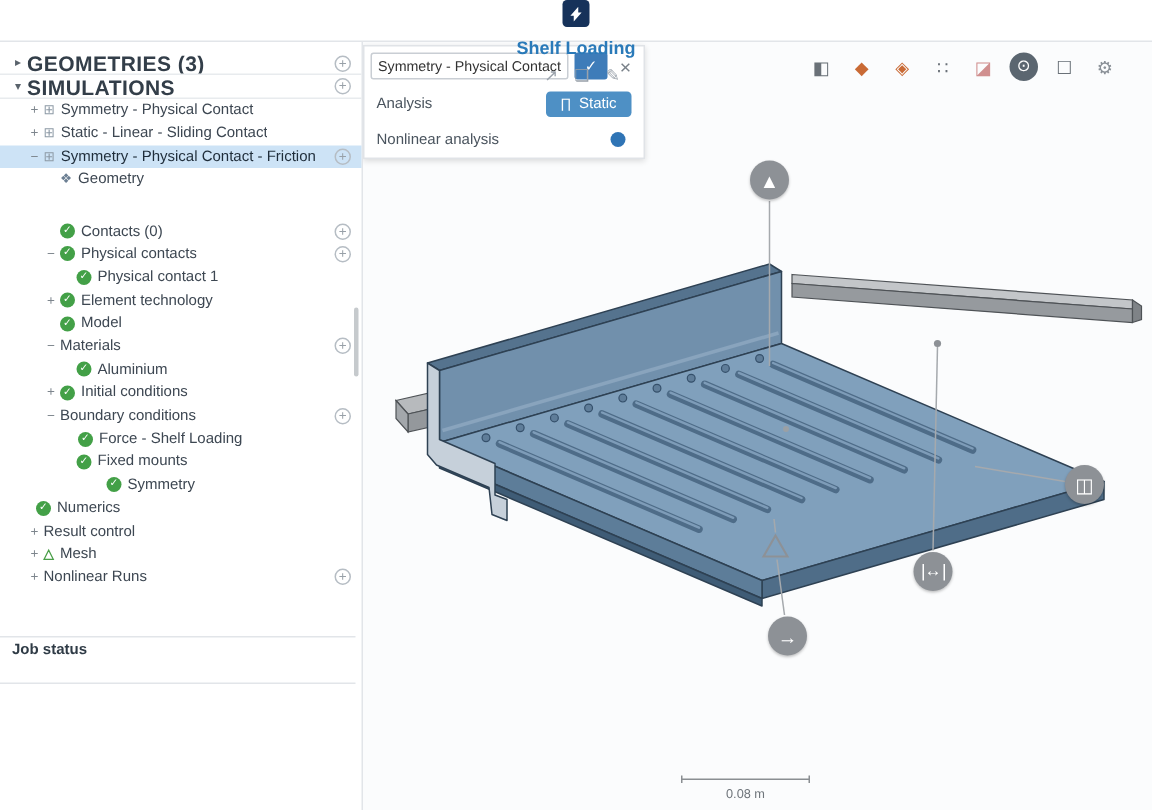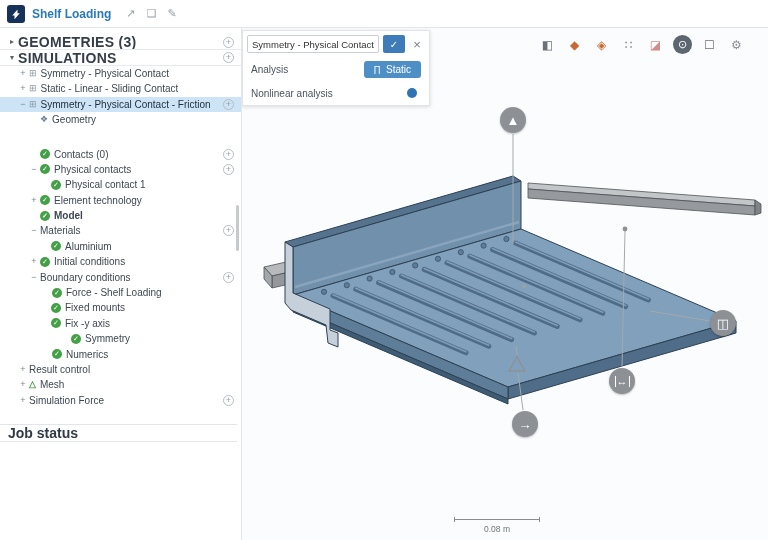--- a/index.html
+++ b/index.html
@@ -1,20 +1,20 @@
 <!DOCTYPE html>
 <html><head>
 <meta charset="utf-8">
 <style>
   *{margin:0;padding:0;box-sizing:border-box;font-family:"Liberation Sans",sans-serif;}
   html,body{width:768px;height:540px;overflow:hidden;background:#fff;}
 
   
   .header{position:absolute;top:0;left:0;right:0;height:28px;background:#fff;
-    border-bottom:1px solid #e2e5e9;display:flex;align-items:center;padding:0 7px;gap:7px;z-index:40;}
+    border-bottom:1px solid #e2e5e9;display:flex;align-items:center;padding:0 7px;gap:7px;z-index:40;flex-direction:column;}
   .logo{width:18px;height:18px;background:#16325a;border-radius:3px;display:flex;
     align-items:center;justify-content:center;flex:none;}
   .app-title{color:#2a7ab9;font-size:12px;font-weight:bold;}
   .header-actions{display:flex;gap:11px;margin-left:8px;}
   .hicon{color:#9aa2ab;font-size:11px;cursor:pointer;line-height:1;}
 
   
   .sidebar{position:absolute;top:28px;left:0;width:242px;bottom:0;background:#fff;
     border-right:1px solid #e2e5e9;z-index:20;}
   .tree{padding-top:7px;}
@@ -28,23 +28,23 @@
   .ticon{font-size:9px;margin-right:4px;flex:none;line-height:1;}
   .ticon.sim{color:#8d9aa6;}
   .ticon.geometry{color:#6c7f93;}
   .ticon.mesh{color:#4a9e48;font-weight:bold;}
   .tlabel{font-size:10px;color:#3d4752;white-space:nowrap;overflow:hidden;text-overflow:ellipsis;}
   .section .tlabel{font-size:14px;font-weight:bold;color:#333e49;letter-spacing:.3px;}
   .selected .tlabel{color:#1f2d3a;}
   .addbtn{margin-left:auto;margin-right:5px;width:11px;height:11px;border:1px solid #b6bdc4;
     border-radius:50%;color:#98a0a8;font-size:9px;line-height:9px;text-align:center;flex:none;}
   .scrollthumb{position:absolute;right:2px;top:177px;width:3px;height:46px;background:#c6cacd;border-radius:2px;}
-  .jobstatus{position:absolute;left:0;right:4px;top:396px;height:18px;line-height:17px;
+  .jobstatus{position:absolute;left:0;right:4px;top:396px;height:32px;line-height:17px;
     border-top:1px solid #e2e5e9;border-bottom:1px solid #e2e5e9;padding-left:8px;
-    font-size:14px;font-weight:bold;color:#2f3b46;background:#fff;}
+    font-size:10px;font-weight:bold;color:#2f3b46;background:#fff;}
 
   
   .viewport{position:absolute;top:28px;left:242px;right:0;bottom:0;background:#fbfcfd;overflow:hidden;}
   .scene{position:absolute;left:0;top:0;width:526px;height:512px;}
 
   .vp-toolbar{position:absolute;top:7px;right:22px;display:flex;gap:8px;align-items:center;z-index:30;}
   .tbicon{width:19px;height:19px;display:flex;align-items:center;justify-content:center;
     font-size:12px;color:#6a7178;cursor:pointer;line-height:1;}
   .tbicon.active{background:#5b6670;border-radius:50%;color:#fff;font-size:11px;}
 
@@ -147,21 +147,21 @@
       <div class="trow" style="padding-left: 39px;">
         <span class="exp"></span>
         <span class="chk">✓</span>
         <span class="tlabel">Physical contact 1</span>
       </div>
       <div class="trow" style="padding-left: 28px;">
         <span class="exp">+</span>
         <span class="chk">✓</span>
         <span class="tlabel">Element technology</span>
       </div>
-      <div class="trow" style="padding-left: 28px; font-weight: bold;">
+      <div class="trow" style="padding-left: 28px;">
         <span class="exp"></span>
         <span class="chk">✓</span>
         <span class="tlabel">Model</span>
       </div>
       <div class="trow" style="padding-left: 28px;">
         <span class="exp">−</span>
         <span class="tlabel">Materials</span>
         <span class="addbtn">+</span>
       </div>
       <div class="trow" style="padding-left: 39px;">
@@ -182,47 +182,42 @@
       <div class="trow" style="padding-left: 40px;">
         <span class="exp"></span>
         <span class="chk">✓</span>
         <span class="tlabel">Force - Shelf Loading</span>
       </div>
       <div class="trow" style="padding-left: 39px;">
         <span class="exp"></span>
         <span class="chk">✓</span>
         <span class="tlabel">Fixed mounts</span>
       </div>
-      <div class="trow" style="padding-left: 39px;">
-        <span class="exp"></span>
-        <span class="chk">✓</span>
-        <span class="tlabel">Fix -y axis</span>
-      </div>
       <div class="trow" style="padding-left: 59px;">
         <span class="exp"></span>
         <span class="chk">✓</span>
         <span class="tlabel">Symmetry</span>
       </div>
-      <div class="trow" style="padding-left: 40px;">
+      <div class="trow" style="padding-left: 12px;">
         <span class="exp"></span>
         <span class="chk">✓</span>
         <span class="tlabel">Numerics</span>
       </div>
       <div class="trow" style="padding-left: 17px;">
         <span class="exp">+</span>
         <span class="tlabel">Result control</span>
       </div>
       <div class="trow" style="padding-left: 17px;">
         <span class="exp">+</span>
         <span class="ticon mesh">△</span>
         <span class="tlabel">Mesh</span>
       </div>
       <div class="trow" style="padding-left: 17px;">
         <span class="exp">+</span>
-        <span class="tlabel">Simulation Force</span>
+        <span class="tlabel">Nonlinear Runs</span>
         <span class="addbtn">+</span>
       </div>
     </div>
   <div class="scrollthumb"></div>
   <div class="jobstatus">Job status</div>
 </div>
 
 <div class="viewport">
 
   <svg class="scene" viewBox="242 28 526 512">

